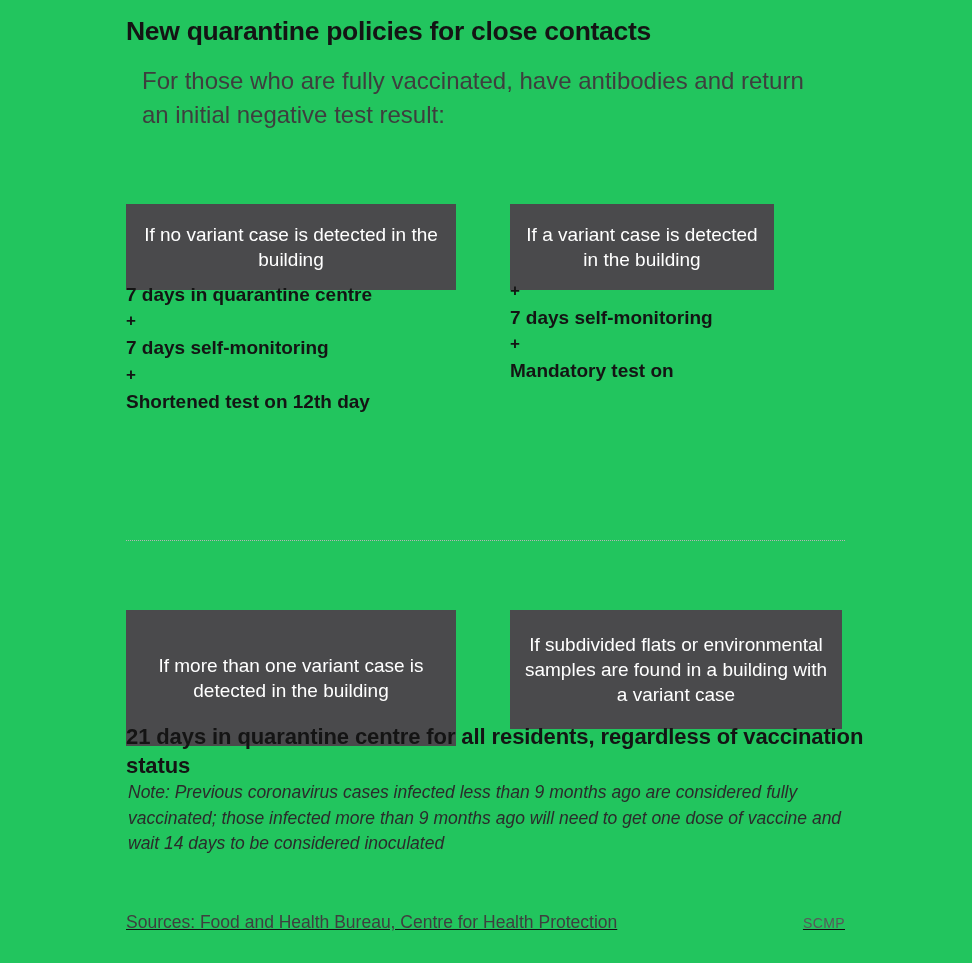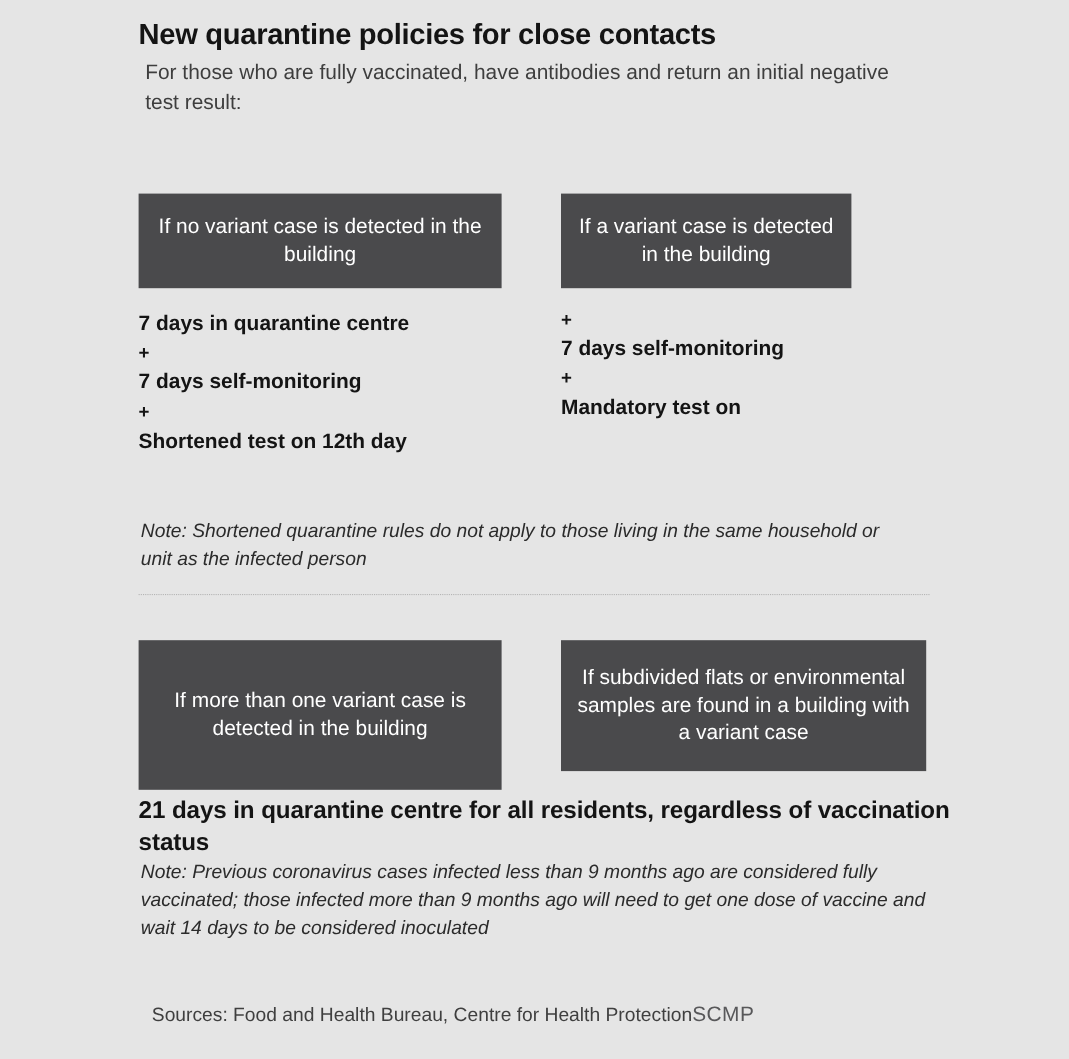--- a/index.html
+++ b/index.html
@@ -15,44 +15,44 @@
     color: #111111;
     position: relative;
     overflow: hidden;
   }
   .canvas {
     position: absolute;
     left: 0;
     top: 0;
     width: 972px;
     height: 963px;
-    background: #e5e5e5;
+    background: #22c55e;
   }
 
   
   .header {
     position: absolute;
     left: 126px;
     top: 16px;
     width: 716px;
   }
   .title {
     font-size: 26.5px;
     font-weight: bold;
     letter-spacing: -0.3px;
     color: #141414;
     line-height: 1.2;
     margin: 0 0 6px 0;
   }
   .subtitle {
-    font-size: 19px;
+    font-size: 24px;
     font-weight: normal;
     color: #3e3e3e;
     line-height: 1.42;
-    margin: 6px;
+    margin: 16px;
     max-width: 690px;
   }
 
   
   .section {
     position: absolute;
     left: 0;
     width: 972px;
   }
   #section-top    { top: 176px; }
@@ -66,20 +66,21 @@
   .dark-box {
     position: absolute;
     background: #4a4a4c;
     color: #ffffff;
     display: flex;
     align-items: center;
     justify-content: center;
     text-align: center;
     box-sizing: border-box;
     padding: 6px 14px;
+    margin-top: 28px;
   }
   .dark-box .box-text {
     font-size: 19px;
     font-weight: normal;
     line-height: 1.33;
     color: #ffffff;
   }
 
   
   #box-no-variant {
@@ -145,33 +146,35 @@
     font-size: 22px;
     font-weight: bold;
     color: #141414;
     line-height: 1.3;
     letter-spacing: -0.1px;
   }
 
   
   .footer {
     position: absolute;
-    left: 138px;
+    left: 126px;
     top: 912px;
     width: 719px;
     display: flex;
+    justify-content: space-between;
     align-items: baseline;
+    text-decoration: underline;
   }
   .footer .sources {
     font-size: 17.5px;
     color: #3f3f3f;
     font-weight: normal;
   }
   .footer .brand {
-    font-size: 19px;
+    font-size: 14px;
     color: #58585a;
     font-weight: normal;
     letter-spacing: 0.4px;
   }
 </style>
 </head>
 <body>
 
 <div class="canvas">
 
@@ -202,21 +205,20 @@
       <div class="detail-block" id="detail-right">
         <span class="line plus">+</span>
         <span class="line">7 days self-monitoring</span>
         <span class="line plus">+</span>
         <span class="line">Mandatory test on</span>
       </div>
 
     </div>
   </div>
 
-  <div class="note" id="note-one">Note: Shortened quarantine rules do not apply to those living in the same household or unit as the infected person</div>
 
   <div class="divider"></div>
 
   <div class="section" id="section-bottom">
     <div class="col-grid">
 
       <div class="dark-box" id="box-multi-variant">
         <span class="box-text">If more than one variant case is detected in the building</span>
       </div>
 

